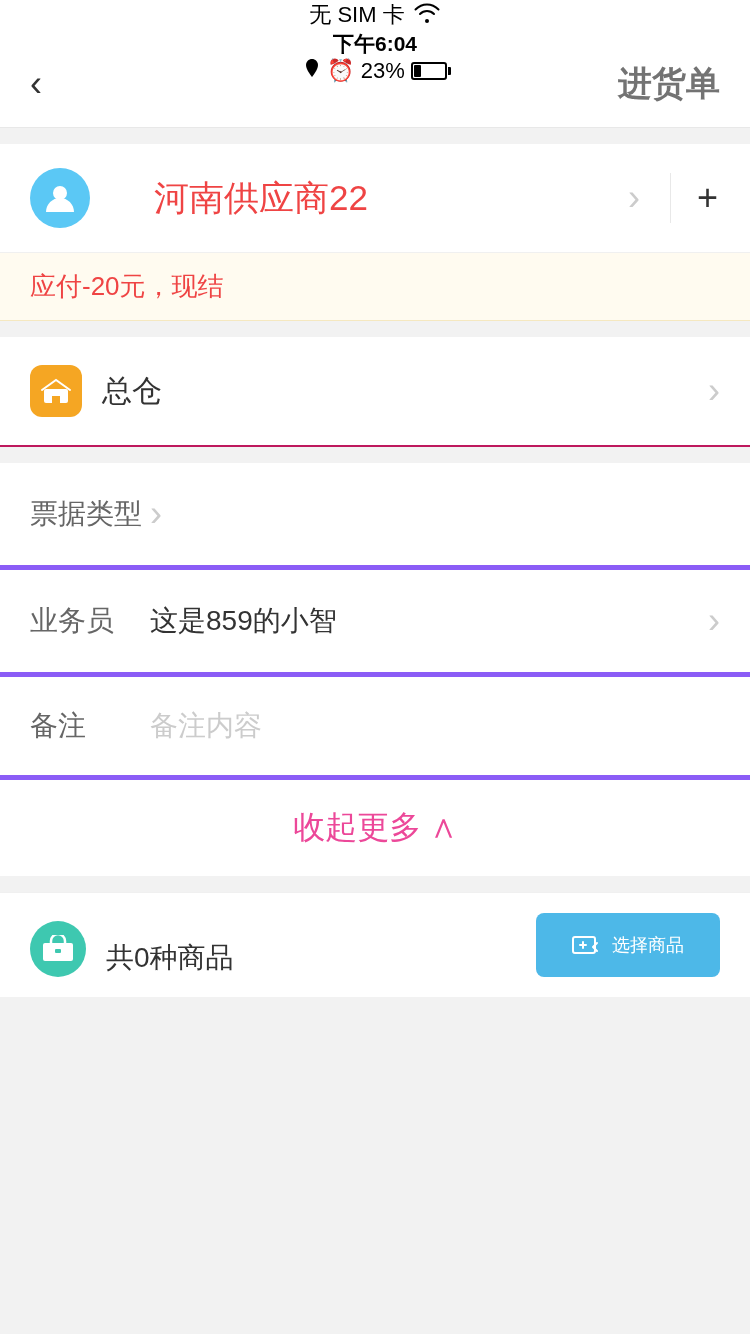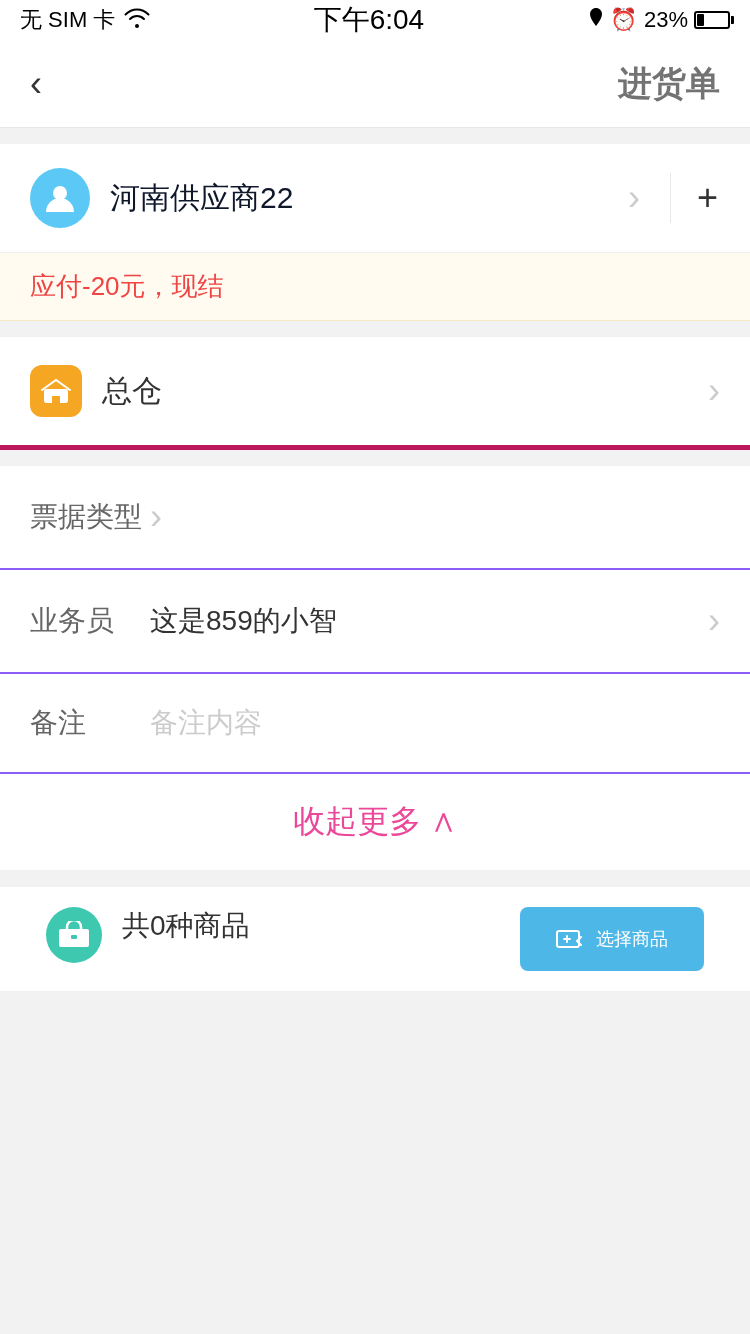--- a/index.html
+++ b/index.html
@@ -15,23 +15,24 @@
     
     .status-bar {
       height: 40px;
       background: #fff;
       display: flex;
       align-items: center;
       justify-content: space-between;
       padding: 0 20px;
       font-size: 22px;
       color: #000;
+      flex-direction: column;
     }
     .status-left { display: flex; align-items: center; gap: 8px; }
-    .status-center { font-weight: 400; font-size: 28px; }
+    .status-center { font-weight: 700; font-size: 21px; }
     .status-right { display: flex; align-items: center; gap: 6px; font-size: 22px; }
     .battery-icon {
       width: 36px; height: 18px;
       border: 2px solid #000;
       border-radius: 3px;
       position: relative;
       display: inline-block;
     }
     .battery-icon::after {
       content: '';
@@ -101,22 +102,23 @@
       width: 60px; height: 60px;
       border-radius: 50%;
       background: #5bc8f5;
       display: flex; align-items: center; justify-content: center;
       margin-right: 20px;
       flex-shrink: 0;
     }
     .supplier-avatar svg { width: 36px; height: 36px; }
     .supplier-name {
       flex: 1;
-      font-size: 30px;
-      color: #0f172a;
+      font-size: 35px;
+      color: #ef4444;
+      margin-left: 44px;
     }
     .supplier-arrow {
       color: #ccc;
       font-size: 28px;
       margin-right: 30px;
     }
     .supplier-add {
       width: 50px; height: 50px;
       display: flex; align-items: center; justify-content: center;
       font-size: 36px;
@@ -133,21 +135,21 @@
       color: #ef4444;
       border-bottom: 1px solid #f5e8c0;
     }
 
     
     .row-item {
       display: flex;
       align-items: center;
       padding: 28px 30px;
       background: #fff;
-      border-bottom: 5px solid #be185d;
+      border-bottom: 2px solid #be185d;
       cursor: pointer;
       justify-content: space-between;
     }
     .row-icon {
       width: 52px; height: 52px;
       border-radius: 12px;
       background: #f5a623;
       display: flex; align-items: center; justify-content: center;
       margin-right: 20px;
       flex-shrink: 0;
@@ -162,21 +164,21 @@
       color: #ccc;
       font-size: 28px;
     }
 
     
     .form-row {
       display: flex;
       align-items: center;
       padding: 30px 30px;
       background: #fff;
-      border-bottom: 2px solid #8b5cf6;
+      border-bottom: 5px solid #8b5cf6;
       cursor: pointer;
     }
     .form-key {
       width: 120px;
       font-size: 28px;
       color: #666;
       flex-shrink: 0;
     }
     .form-value {
       flex: 1;
@@ -200,22 +202,22 @@
       background: #fff;
       font-size: 32px;
       color: #ec4899;
       cursor: pointer;
       gap: 8px;
     }
 
     
     .bottom-bar {
       display: flex;
-      align-items: flex-start;
-      padding: 20px 46px;
+      align-items: flex-end;
+      padding: 20px 30px;
       background: #fff;
       border-top: 1px solid #f0f0f0;
       margin-top: 16px;
     }
     .product-icon {
       width: 56px; height: 56px;
       border-radius: 50%;
       background: #3ec8b0;
       display: flex; align-items: center; justify-content: center;
       margin-right: 20px;

